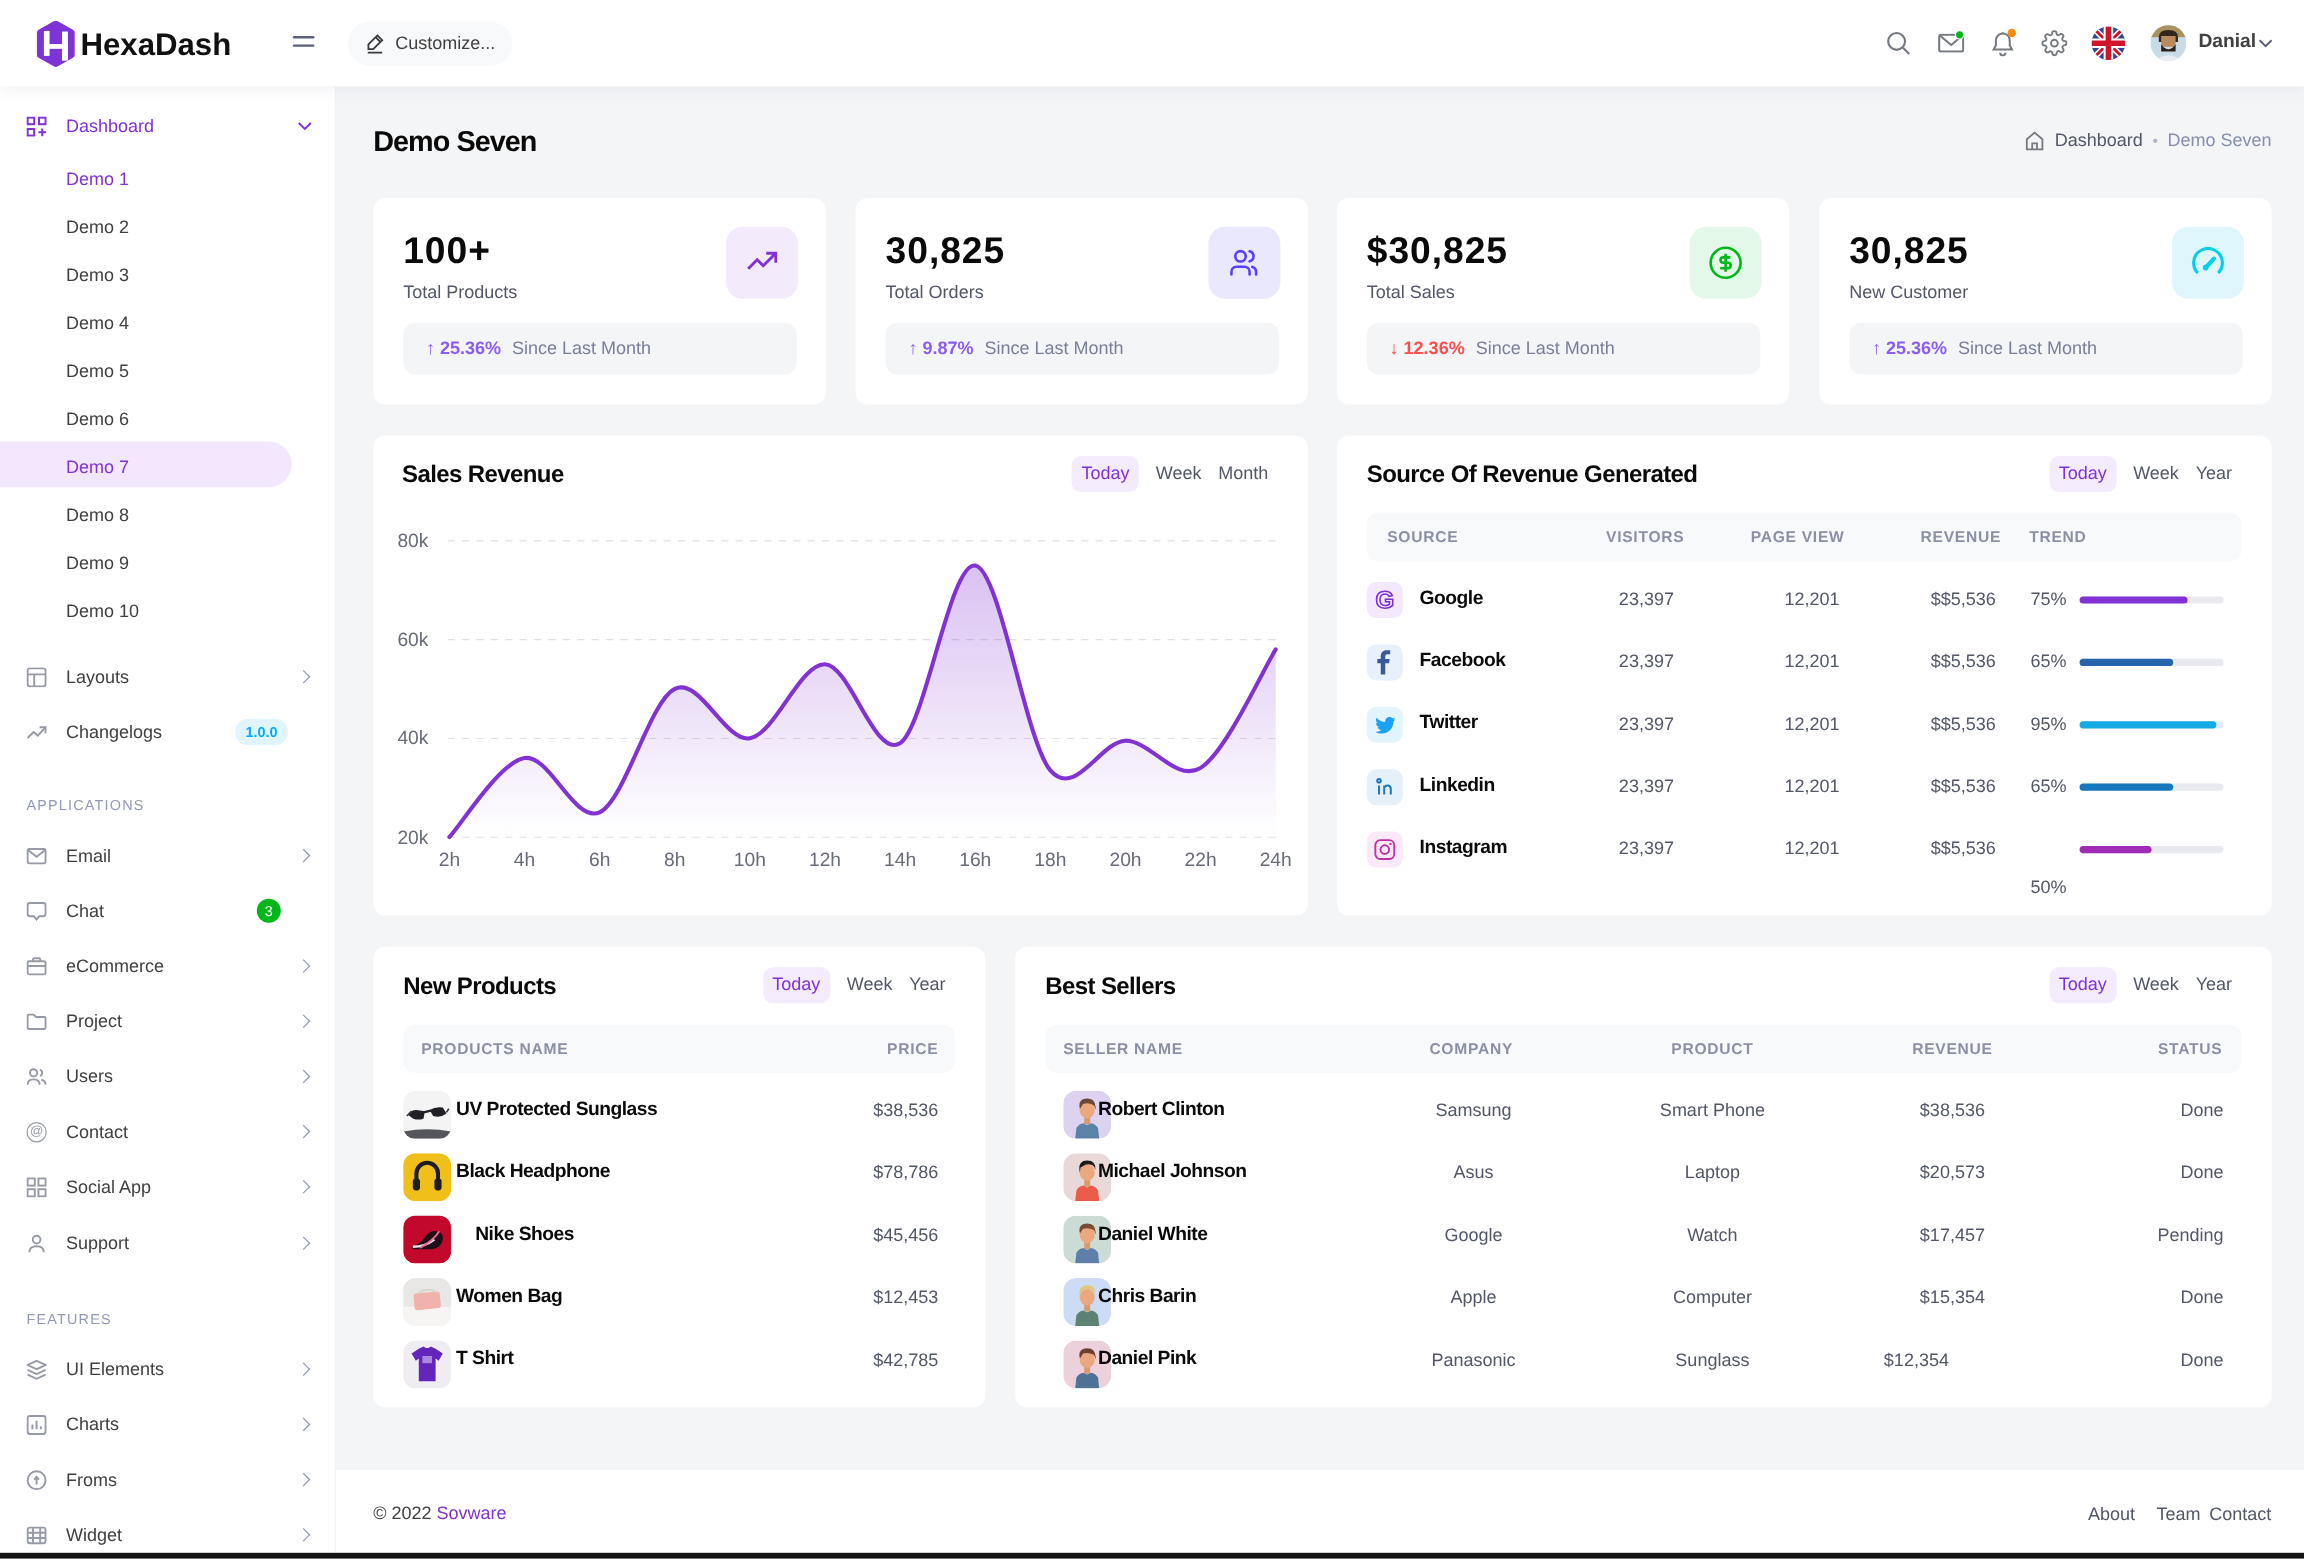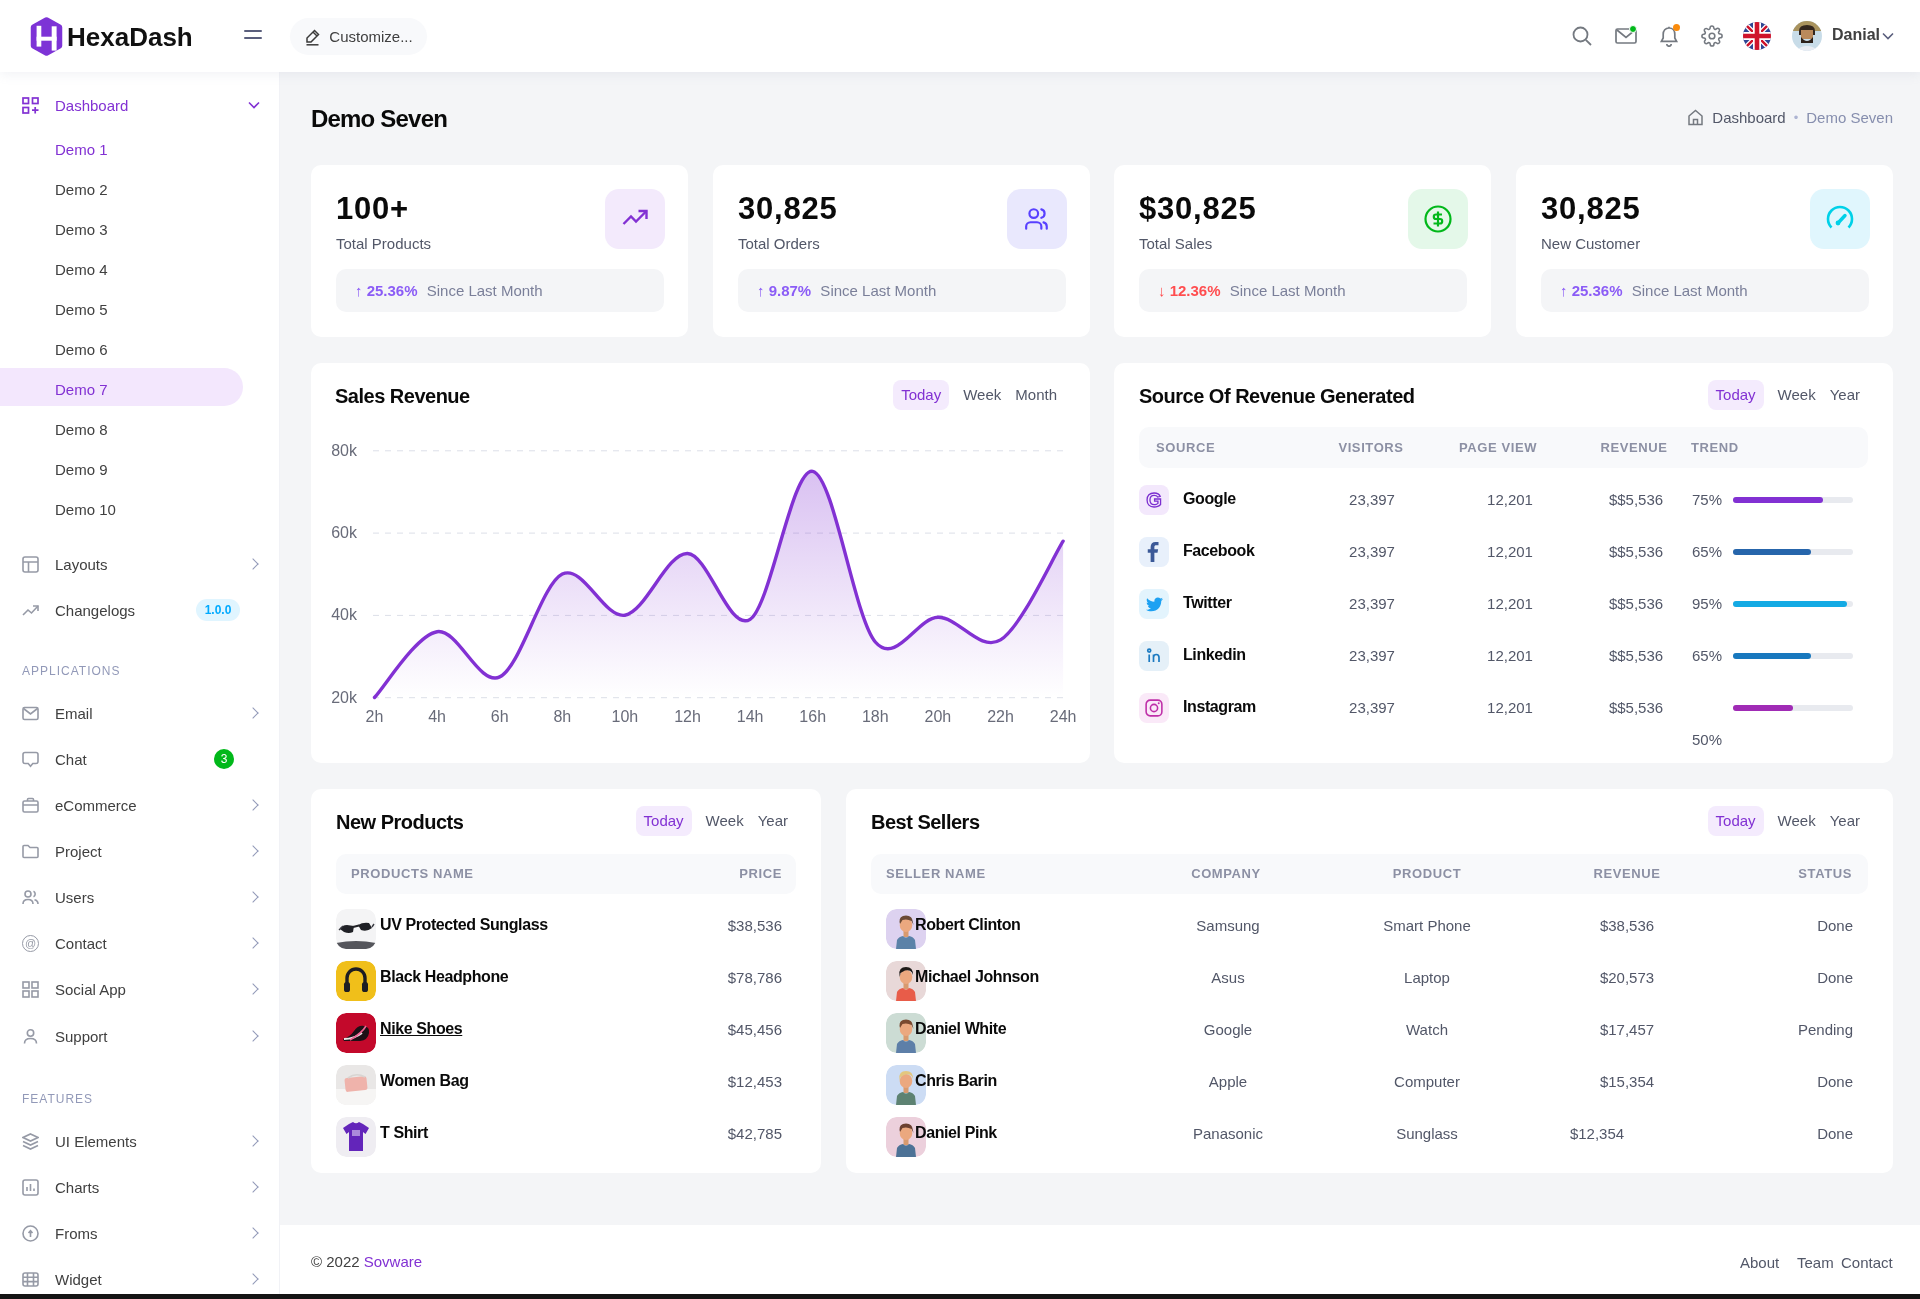--- a/index.html
+++ b/index.html
@@ -473,21 +473,21 @@
     <div class="rname" style="position:absolute; left:44px; top:16px;">Black Headphone</div>
     <div class="rowtxt" style="position:absolute; right:14px; top:17px;">$78,786</div>
   </div>
   <div class="prow" style="top:215px;">
     <svg class="ricon" style="top:9px" width="33" height="33" viewBox="0 0 40 40">
         <rect width="40" height="40" rx="10" fill="#c3092b"></rect>
         <path d="M7 26 Q14 24 18 18 Q22 12 28 13 Q34 14 33 20 Q32 27 24 28 L8 28 Z" fill="#1d1016"></path>
         <path d="M8 26 Q18 26 26 20" stroke="#e8e8e8" stroke-width="2" fill="none"></path>
         <path d="M30 13 Q26 20 14 27" stroke="#f06292" stroke-width="1.6" fill="none"></path>
       </svg>
-    <div class="rname" style="position:absolute; left:44px; top:16px;text-decoration:underline;">Nike Shoes</div>
+    <div class="rname" style="position:absolute; left:60px; top:16px;">Nike Shoes</div>
     <div class="rowtxt" style="position:absolute; right:14px; top:17px;">$45,456</div>
   </div>
   <div class="prow" style="top:267px;">
     <svg class="ricon" style="top:9px" width="33" height="33" viewBox="0 0 40 40">
         <rect width="40" height="40" rx="10" fill="#e9e7e6"></rect>
         <rect y="24" width="40" height="16" fill="#f6f5f4"></rect>
         <rect x="9" y="12" width="22" height="14" rx="2.5" fill="#efb3ab" transform="rotate(-6 20 19)"></rect>
         <path d="M12 13 Q20 7 29 12" stroke="#d8d5d2" stroke-width="1.6" fill="none"></path>
       </svg>
     <div class="rname" style="position:absolute; left:44px; top:16px;">Women Bag</div>

